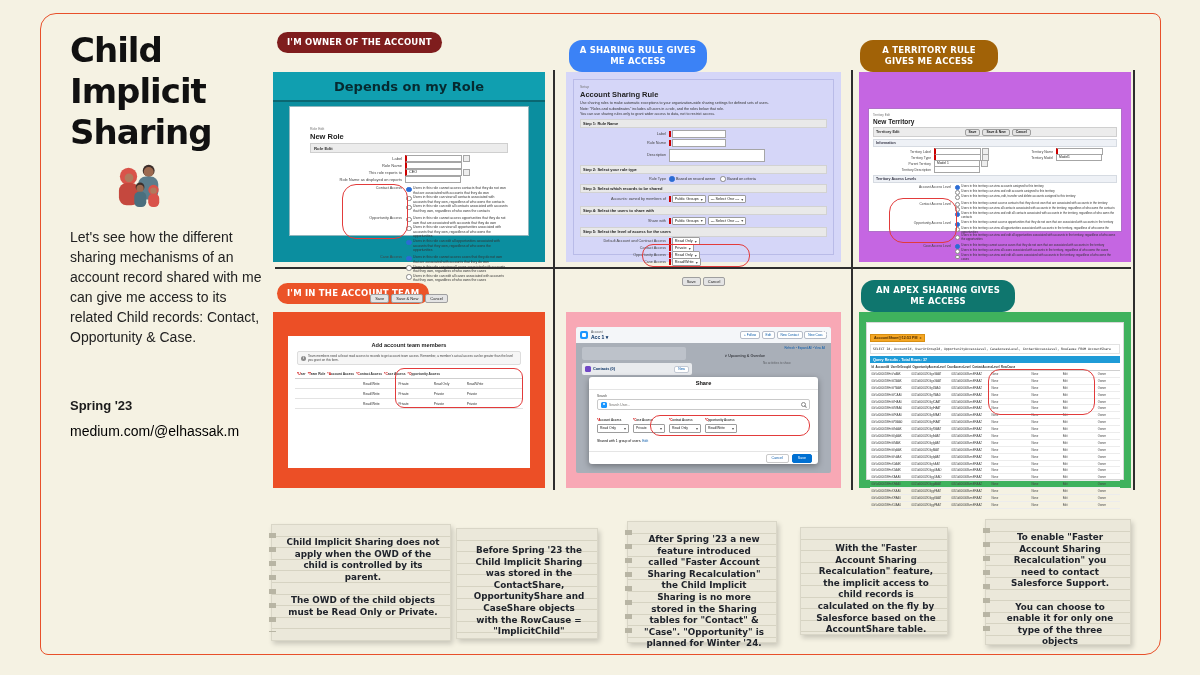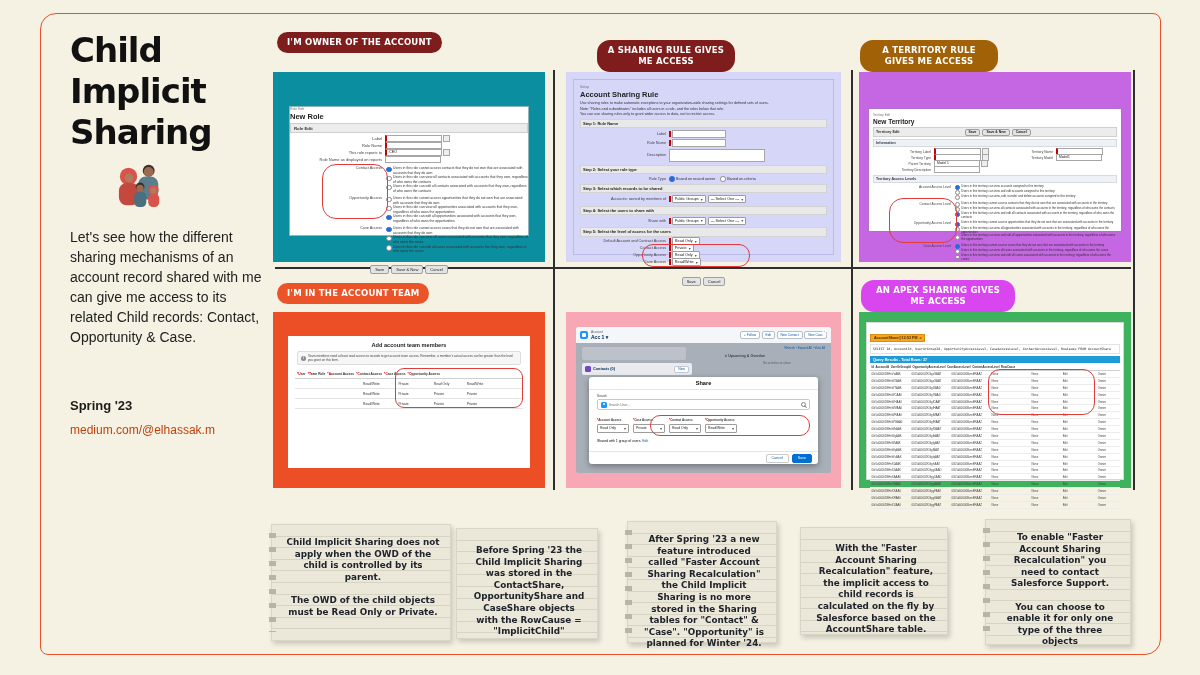--- a/index.html
+++ b/index.html
@@ -8,33 +8,33 @@
   .frame{position:absolute;left:40px;top:13px;width:1119px;height:640px;border:1.6px solid #e8502a;
          border-radius:16px 8px 16px 8px;pointer-events:none;}
 
   
   .sidebar{position:absolute;left:70px;top:30px;width:198px;}
   .page-title{font-family:"DejaVu Sans",sans-serif;font-weight:700;font-size:34px;line-height:1.2;
               letter-spacing:-1px;color:#111;white-space:pre-line;margin:0;}
   .family{margin:10px 0 4px 42px;}
   .desc{font-size:14px;line-height:1.42;margin:14px 0 0 0;color:#222;}
   .edition{font-weight:700;font-size:13px;margin-top:50px;}
-  .links{margin-top:8px;font-size:12px;line-height:1.55;color:#c2410c;}
+  .links{margin-top:8px;font-size:14px;line-height:1.55;color:#000000;}
 
   
   .vdiv{position:absolute;width:2px;background:#2e2e2e;}
   .hdiv{position:absolute;height:2px;background:#2e2e2e;}
   .badge{position:absolute;color:#fff;font:700 8.5px/1.3 "DejaVu Sans",sans-serif;text-align:center;
          padding:5px 10px;border-radius:13px;letter-spacing:.2px;}
   .b1{left:277px;top:32px;background:#7f1d1d;}
-  .b2{left:569px;top:40px;width:118px;background:#7f1d1d;margin-left:28px;}
+  .b2{left:569px;top:40px;width:118px;background:#3b82f6;}
   .b3{left:860px;top:40px;width:118px;background:#a16207;}
   .b4{left:277px;top:283px;background:#eb5328;}
   .b5{left:566px;top:280px;width:150px;background:#f49fb3;}
-  .b6{left:861px;top:280px;width:134px;background:#d946ef;}
+  .b6{left:861px;top:280px;width:134px;background:#0f766e;}
   .panel{position:absolute;}
   .p1{left:273px;top:72px;width:272px;height:190px;background:#0b8e9f;}
   .p2{left:566px;top:72px;width:275px;height:190px;background:#d5d6f8;padding:7px;box-sizing:border-box;}
   .p3{left:859px;top:72px;width:272px;height:190px;background:#c566e2;}
   .p4{left:273px;top:312px;width:272px;height:176px;background:#ec4f26;}
   .p5{left:566px;top:312px;width:275px;height:176px;background:#f8a8b5;}
   .p6{left:859px;top:312px;width:272px;height:176px;background:#3fb25d;}
   .p1-header{height:28px;background:#109fb0;border-bottom:2px solid rgba(0,0,0,.35);
              display:flex;align-items:center;justify-content:center;
              font:700 13px "DejaVu Sans",sans-serif;color:#062a30;}
@@ -228,21 +228,22 @@
   <div class="vdiv" style="left:1133px;top:70px;height:420px;"></div>
   <div class="hdiv" style="left:275px;top:267px;width:856px;"></div>
 
   <div class="badge b1">I'M OWNER OF THE ACCOUNT</div>
   <div class="badge b2">A SHARING RULE GIVES ME ACCESS</div>
   <div class="badge b3">A TERRITORY RULE GIVES ME ACCESS</div>
   <div class="badge b4">I'M IN THE ACCOUNT TEAM</div>
   <div class="badge b6">AN APEX SHARING GIVES ME ACCESS</div>
 
   <div class="panel p1">
-    <div class="shot" style="left:16px;top:34px;width:240px;height:130px;padding:0;border:1px solid #8fb6bd;">
+    <div class="p1-header">Depends on my Role</div>
+    <div class="shot" style="left:16px;top:34px;width:240px;height:130px;padding:20px;border:1px solid #8fb6bd;">
       <div class="sc-crumb">Role Edit</div>
       <div class="sc-title">New Role</div>
       <div class="sec-bar">Role Edit</div>
       <div style="margin-top:2px;">
 
           <div class="frow">
             <span class="flabel">Label</span>
             <span class="finput req"></span>
             <span class="lkp show"></span>
           </div>

